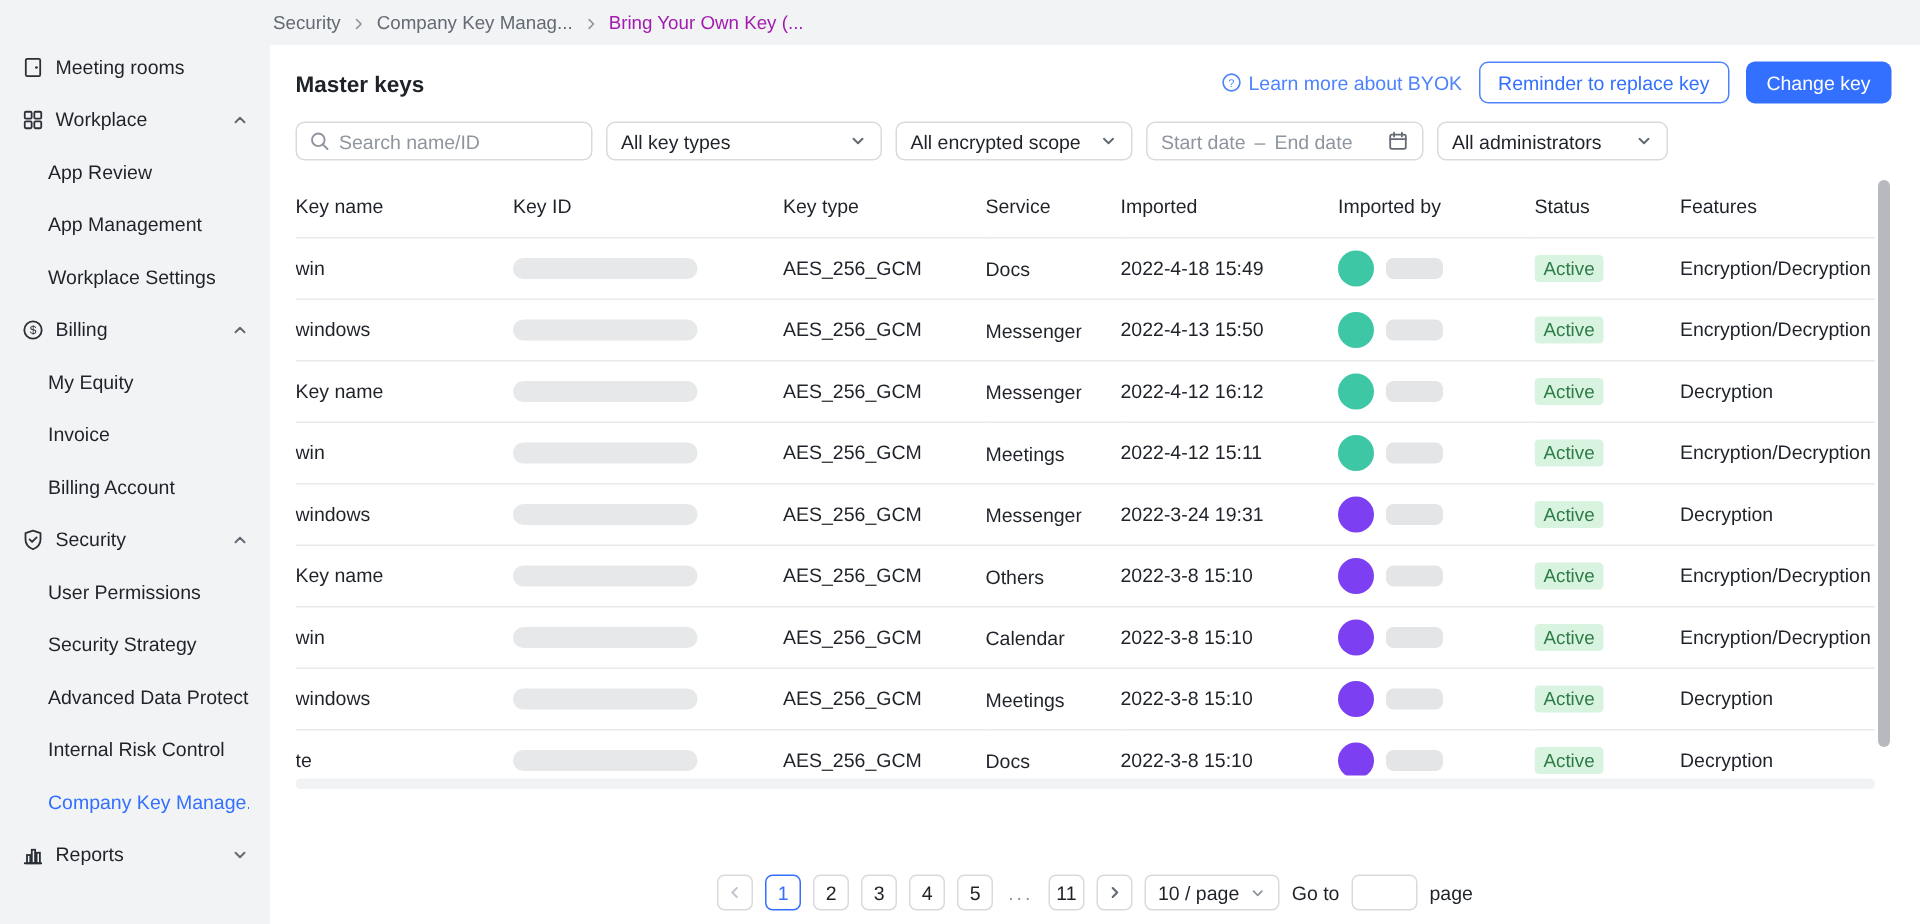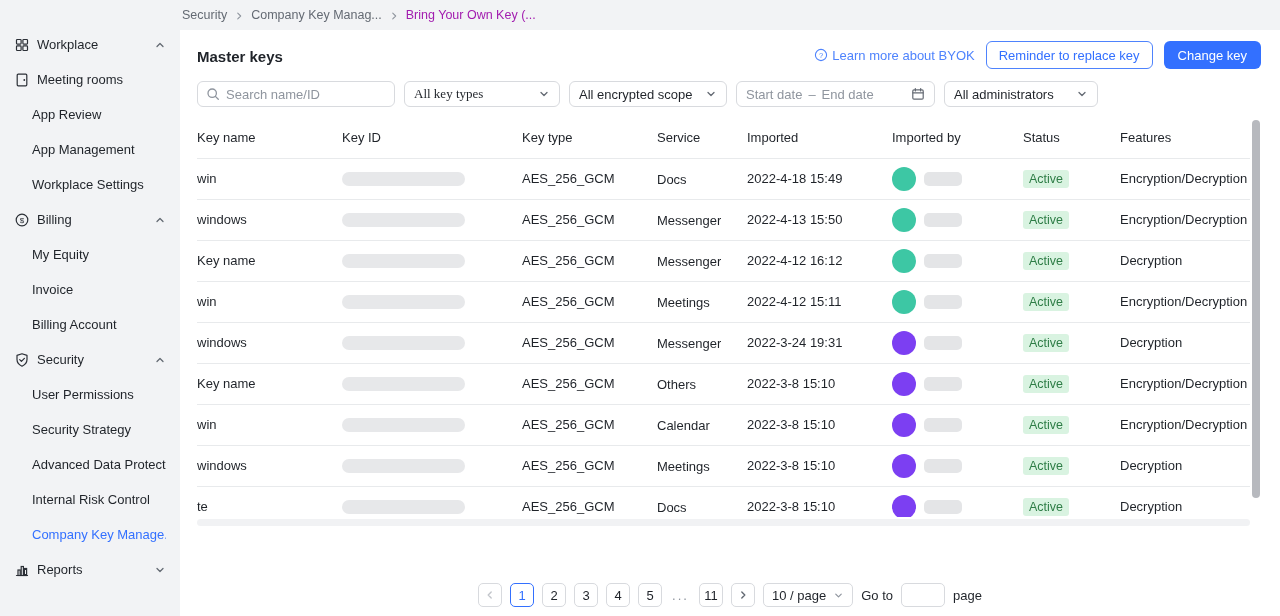--- a/index.html
+++ b/index.html
@@ -32,22 +32,22 @@
   .btn-primary { height:28px; padding:0 14px; border:none; border-radius:6px; background:#3370ff;
     color:#fff; font-size:13px; font-family:inherit; cursor:pointer; }
   
   .filters { position:absolute; left:17px; top:51px; display:flex; gap:9px; }
   .search-box { width:198px; height:26px; border:1px solid #d8dade; border-radius:6px; background:#fff;
     display:flex; align-items:center; padding:0 8px; gap:6px; }
   .search-box input { border:none; outline:none; flex:1; min-width:0; font-family:inherit; font-size:13px; color:#0c4a6e; background:transparent; }
   .search-box input::placeholder { color:#8f959e; }
   .select { height:26px; border:1px solid #d8dade; border-radius:6px; background:#fff;
     display:flex; align-items:center; justify-content:space-between; padding:0 9px; cursor:pointer; }
-  .sel-keytypes { width:156px;font-family:Liberation Serif, serif; } .sel-scope { width:158px; } .sel-admins { width:154px; }
-  .date-range { width:199px; height:26px; border:1px solid #d8dade; border-radius:6px; background:#fff;
+  .sel-keytypes { width:184px; } .sel-scope { width:158px; } .sel-admins { width:154px; }
+  .date-range { width:185px; height:26px; border:1px solid #d8dade; border-radius:6px; background:#fff;
     display:flex; align-items:center; padding:0 9px; gap:6px; cursor:pointer; }
   .date-ph { color:#8f959e; }
   .date-range .cal { margin-left:auto; display:inline-flex; }
   
   .table-wrap { position:absolute; left:17px; top:88px; width:1053px; height:399px; overflow:hidden; }
   table { width:1053px; border-collapse:collapse; table-layout:fixed; font-size:13px; }
   th { height:40px; text-align:left; font-weight:normal; color:#1f2329; border-bottom:1px solid #e8eaec;
     padding:0 8px 0 0; white-space:nowrap; overflow:hidden; }
   td { height:41px; border-bottom:1px solid #e8eaec; padding:0 8px 0 0; white-space:nowrap; overflow:hidden; }
   .cell-service span { display:inline-block; max-width:66px; overflow:hidden; white-space:nowrap; vertical-align:middle; }
@@ -72,41 +72,41 @@
     font-family:inherit; font-size:13px; padding:0 5px; }
 </style>
 </head>
 <body>
 
 <nav class="sidebar">
   <div class="sb-list">
       <div class="sb-item">
         <span class="sb-icon">
           <svg width="16" height="16" viewBox="0 0 16 16" fill="none" stroke="#2b2f36" stroke-width="1.2">
+            <rect x="3.2" y="2.2" width="9.6" height="11.6" rx="1"></rect>
+            <circle cx="10.3" cy="8" r="0.9" fill="#2b2f36" stroke="none"></circle>
+          </svg>
+        </span>
+        <span class="sb-label">Meeting rooms</span>
+      </div>
+      <div class="sb-item">
+        <span class="sb-icon">
+          <svg width="16" height="16" viewBox="0 0 16 16" fill="none" stroke="#2b2f36" stroke-width="1.2">
             <rect x="2.5" y="2.5" width="4.6" height="4.6" rx="0.8"></rect>
             <rect x="8.9" y="2.5" width="4.6" height="4.6" rx="0.8"></rect>
             <rect x="2.5" y="8.9" width="4.6" height="4.6" rx="0.8"></rect>
             <rect x="8.9" y="8.9" width="4.6" height="4.6" rx="0.8"></rect>
           </svg>
         </span>
         <span class="sb-label">Workplace</span>
         <span class="sb-chevron">
           <svg width="12" height="12" viewBox="0 0 12 12" fill="none" stroke="#646a73" stroke-width="1.3" stroke-linecap="round" stroke-linejoin="round">
             <polyline points="3,7.5 6,4.5 9,7.5"></polyline>
           </svg>
         </span>
-      </div>
-      <div class="sb-item">
-        <span class="sb-icon">
-          <svg width="16" height="16" viewBox="0 0 16 16" fill="none" stroke="#2b2f36" stroke-width="1.2">
-            <rect x="3.2" y="2.2" width="9.6" height="11.6" rx="1"></rect>
-            <circle cx="10.3" cy="8" r="0.9" fill="#2b2f36" stroke="none"></circle>
-          </svg>
-        </span>
-        <span class="sb-label">Meeting rooms</span>
       </div>
       <div class="sb-item sub">
         <span class="sb-label">App Review</span>
       </div>
       <div class="sb-item sub">
         <span class="sb-label">App Management</span>
       </div>
       <div class="sb-item sub">
         <span class="sb-label">Workplace Settings</span>
       </div>

